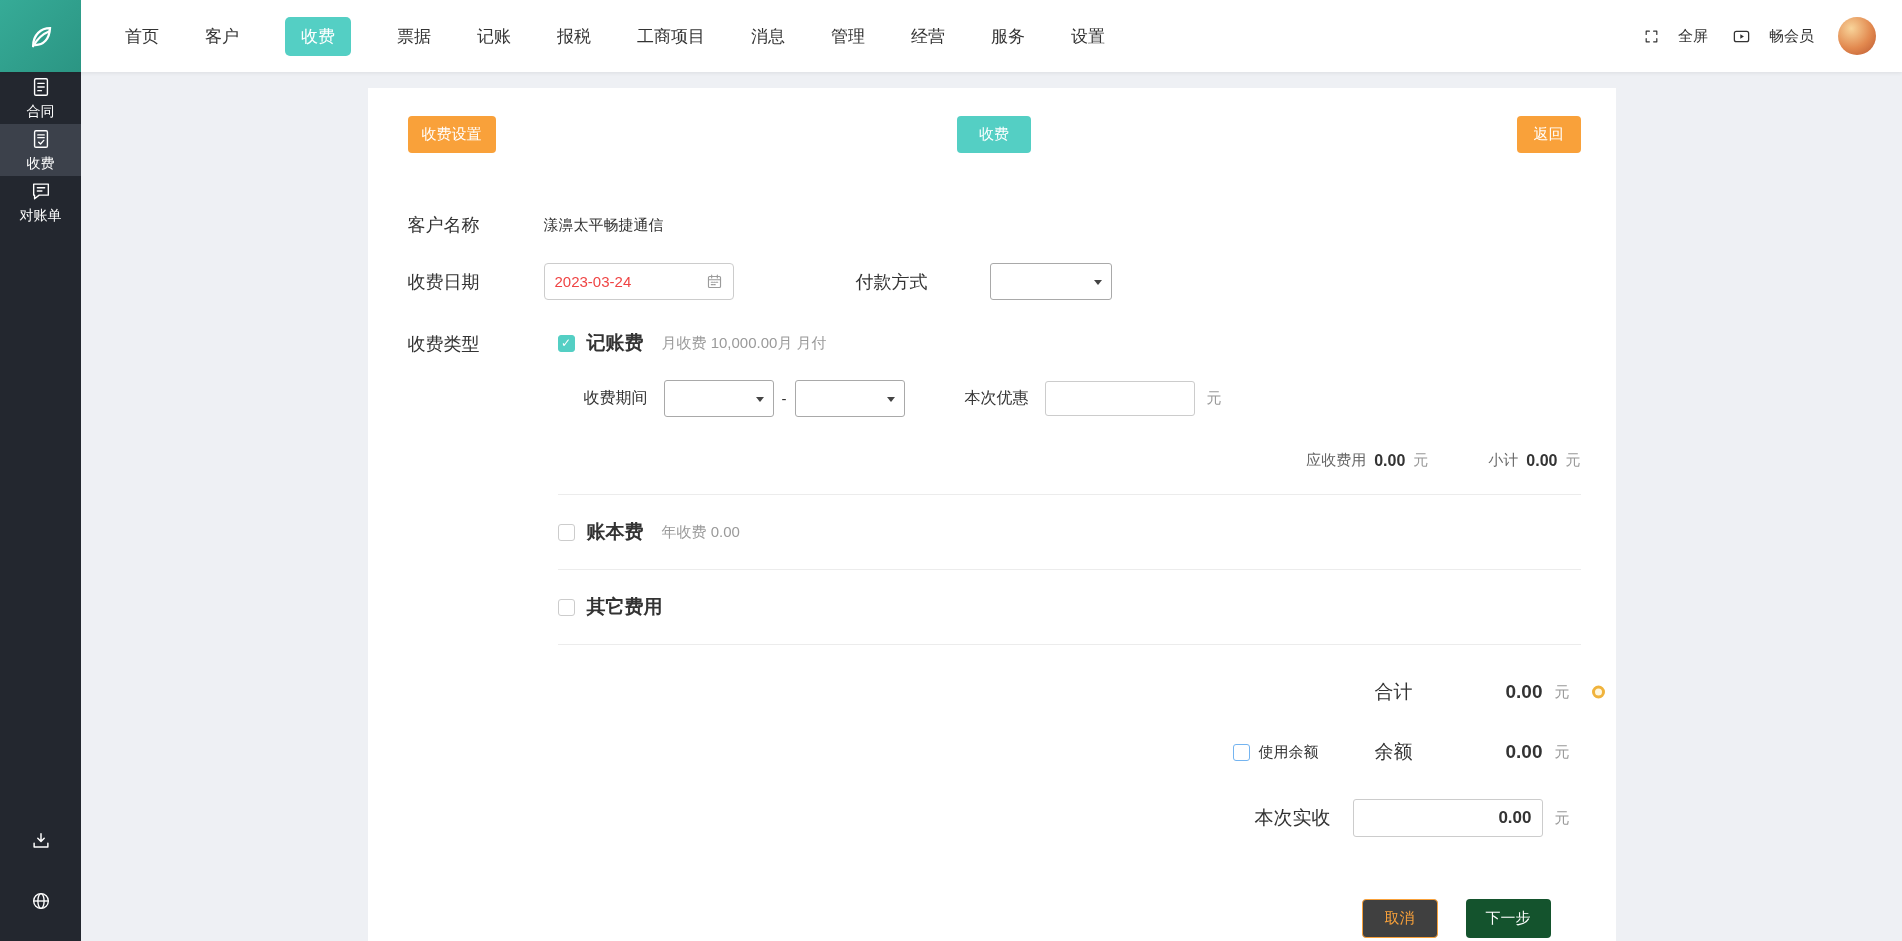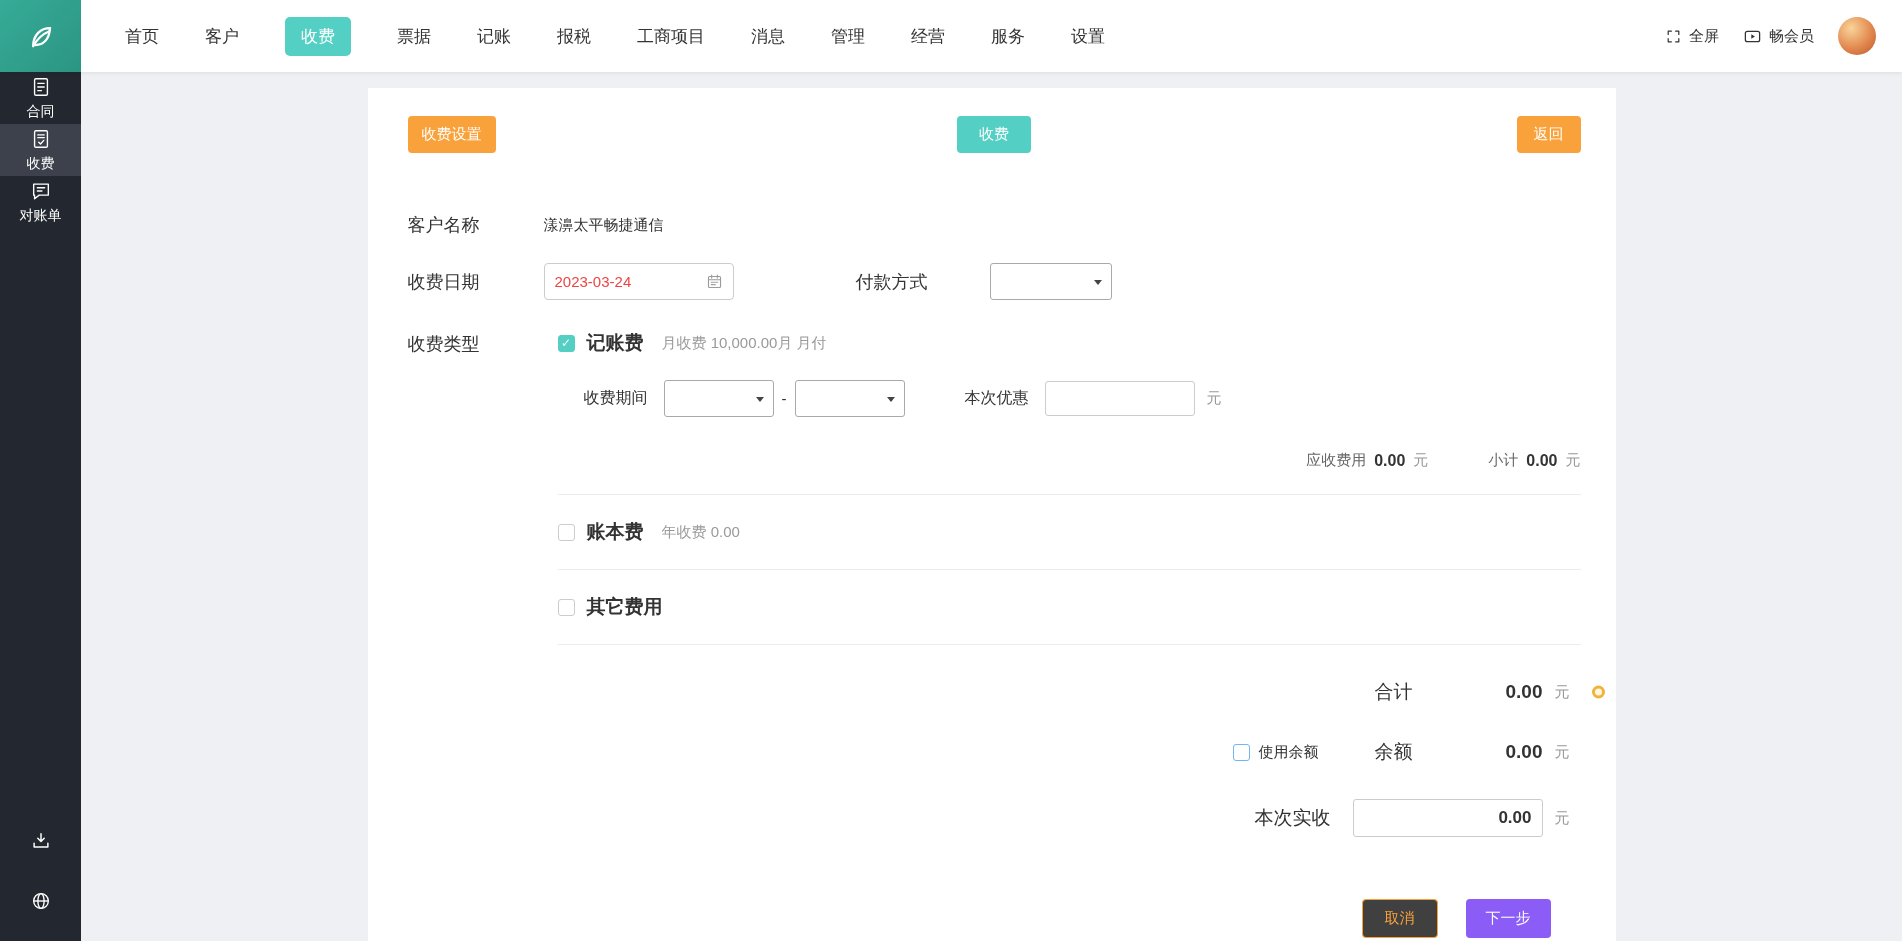--- a/index.html
+++ b/index.html
@@ -9,21 +9,21 @@
 
   
   .topnav { position:absolute; top:0; left:0; width:100%; height:72px; background:#fff;
             display:flex; align-items:center; z-index:30; box-shadow:0 1px 4px rgba(0,0,0,.08); }
   .logo { width:81px; height:72px; flex:0 0 81px; background:linear-gradient(135deg,#36ab97,#2b9583);
           display:flex; align-items:center; justify-content:center; cursor:pointer; }
   .nav-menu { display:flex; align-items:center; gap:46px; margin-left:44px; }
   .nav-item { font-size:17px; color:#333; cursor:pointer; text-decoration:none; white-space:nowrap; }
   .nav-item.active { background:#54cfc4; color:#fff; padding:8px 16px; border-radius:5px; }
   .nav-right { margin-left:auto; display:flex; align-items:center; gap:24px; padding-right:26px; }
-  .nav-util { display:flex; align-items:center; gap:7px; font-size:15px; color:#333; cursor:pointer; }
+  .nav-util { display:flex; align-items:center; gap:18px; font-size:15px; color:#333; cursor:pointer; }
   .avatar { width:38px; height:38px; border-radius:50%; cursor:pointer;
             background:radial-gradient(circle at 35% 30%, #f8d49a 0%, #e2894f 55%, #b9562f 100%); }
 
   
   .sidebar { position:absolute; top:72px; left:0; bottom:0; width:81px; background:#23272f;
              display:flex; flex-direction:column; z-index:20; }
   .side-item { height:52px; display:flex; flex-direction:column; align-items:center; justify-content:center;
                gap:5px; color:#fff; font-size:14px; cursor:pointer; }
   .side-item.active { background:#3c414b; }
   .side-bottom { margin-top:auto; display:flex; flex-direction:column; align-items:center; gap:20px; padding-bottom:20px; }
@@ -89,21 +89,21 @@
   .sum-value { min-width:130px; text-align:right; font-size:19px; font-weight:bold; color:#333; }
   .sum-unit { width:26px; margin-left:12px; color:#999; font-size:15px; }
   .coin { position:absolute; right:-24px; top:50%; transform:translateY(-50%);
           width:13px; height:13px; border-radius:50%; border:3.5px solid #f0b33c; background:#fff7df; }
   .use-balance { display:flex; align-items:center; gap:9px; font-size:15px; color:#333; margin-right:56px; cursor:pointer; }
   .actual-input { width:190px; height:38px; border:1px solid #ccc; border-radius:3px; text-align:right;
                   font-size:17px; font-weight:bold; color:#333; padding:0 10px; margin-left:22px; font-family:inherit; }
 
   .actions-row { display:flex; justify-content:flex-end; align-items:center; gap:28px; margin-top:62px; margin-right:30px; }
   .btn-cancel { background:#404040; color:#f9a13a; border:1px solid #f9a13a; padding:9px 22px; border-radius:4px; font-size:15px; cursor:pointer; font-family:inherit; }
-  .btn-next { background:#8b5cf6; color:#fff; border:none; padding:10px 20px; border-radius:4px; font-size:15px; cursor:pointer; font-family:inherit; }
+  .btn-next { background:#14532d; color:#fff; border:none; padding:10px 20px; border-radius:4px; font-size:15px; cursor:pointer; font-family:inherit; }
 </style>
 </head>
 <body>
 
 <div class="screen">
 
   <header class="topnav">
     <div class="logo">
       <svg width="36" height="36" viewBox="0 0 32 32" fill="none" stroke="#fff" stroke-width="2" stroke-linecap="round">
         <path d="M9 25c0-10 7-16 15-16-.5 10-6 15-13 15"></path>

